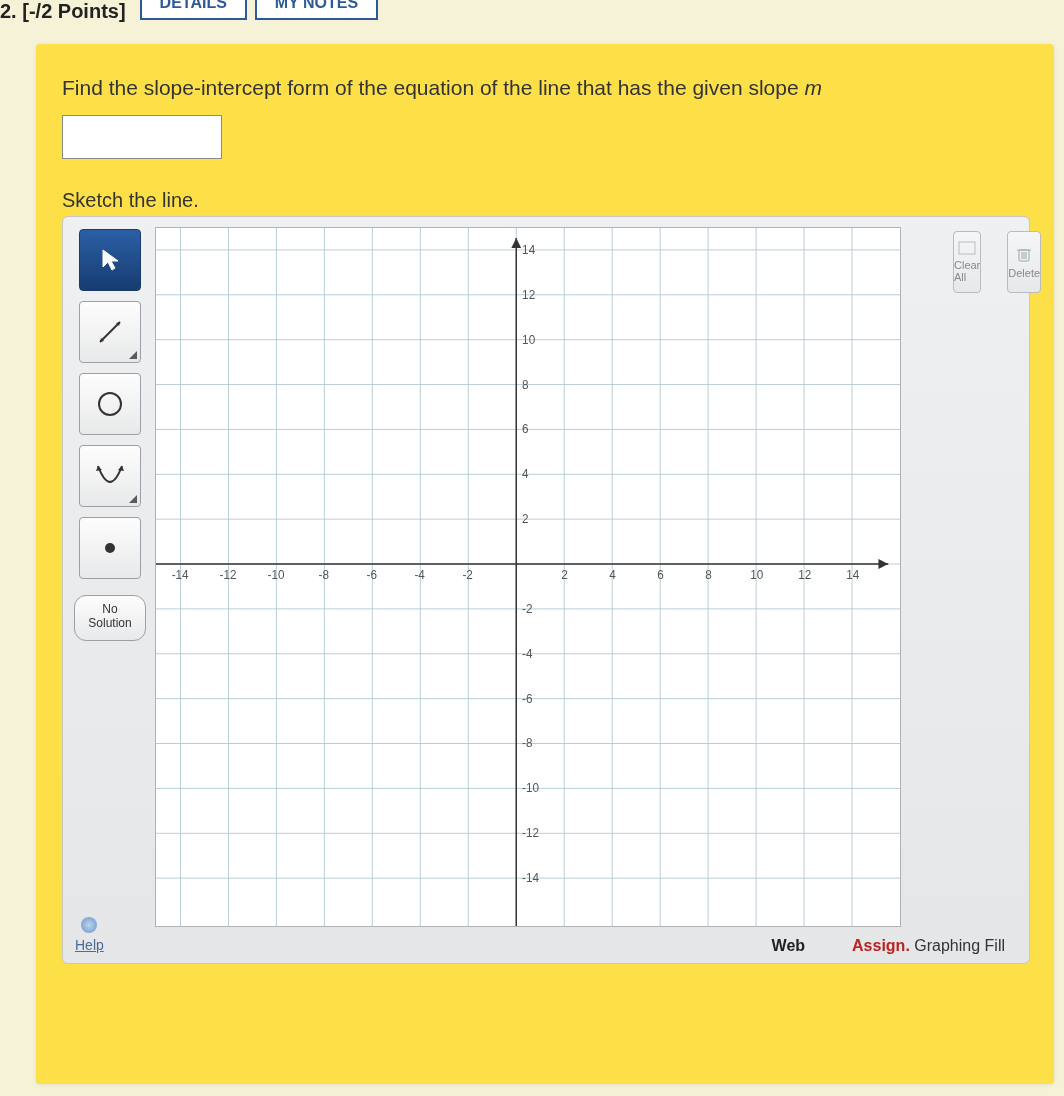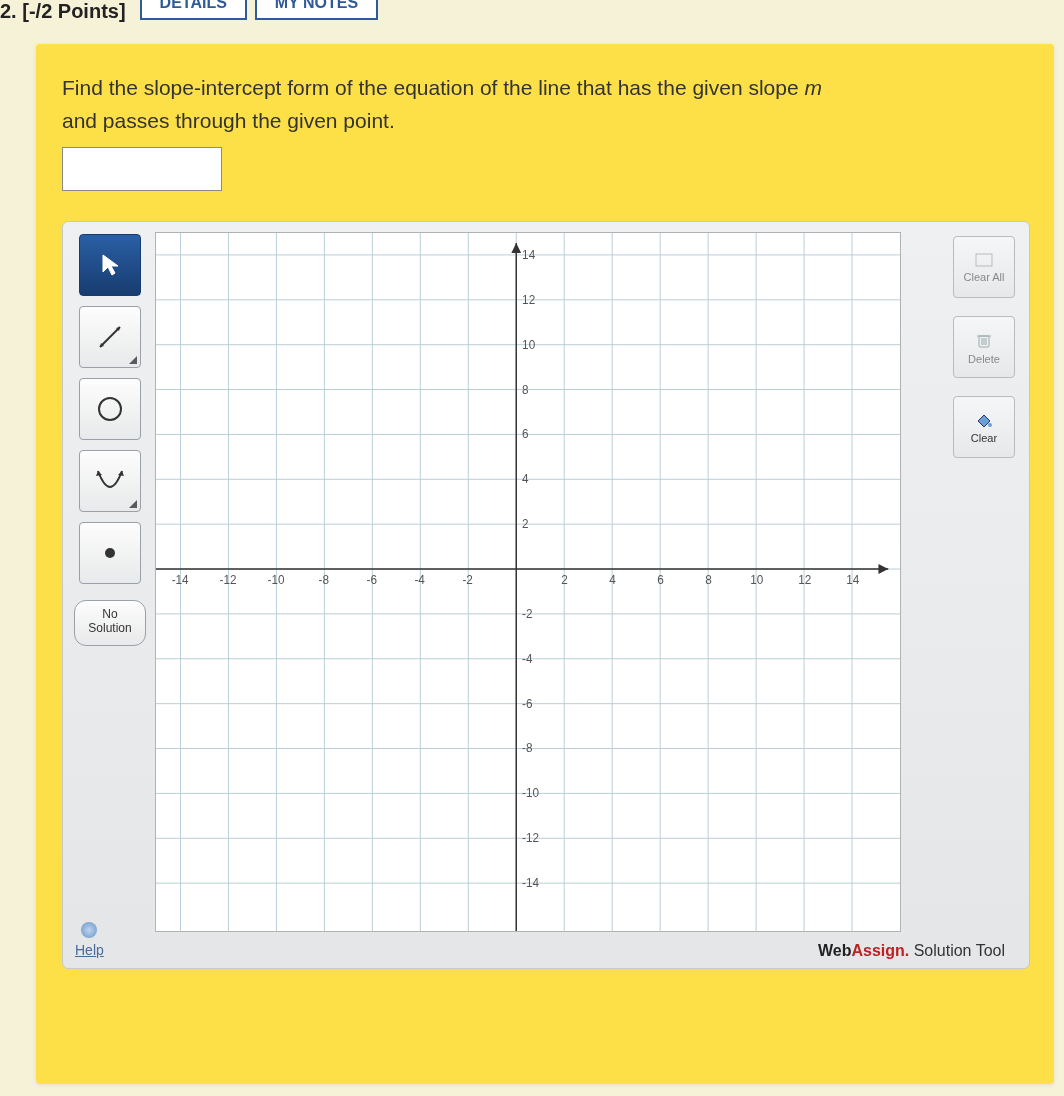--- a/index.html
+++ b/index.html
@@ -152,22 +152,22 @@
     margin: 2px 118px 30px 6px;
     position: relative;
     overflow: hidden;
   }
   .rightcol {
     position: absolute;
     right: 14px;
     top: 14px;
     width: 62px;
     display: flex;
-    flex-direction: column;
-    gap: 18px;
+    flex-direction: row;
+    gap: 26px;
   }
   .r-btn {
     width: 62px;
     height: 62px;
     border: 1px solid #b8bcc0;
     border-radius: 4px;
     background: linear-gradient(#f5f6f7,#e7e8e9);
     display: flex;
     flex-direction: column;
     align-items: center;
@@ -179,43 +179,43 @@
   }
   .r-btn.enabled { color: #333; cursor: pointer; }
   .graph-footer {
     position: absolute;
     right: 24px;
     bottom: 8px;
     font-size: 16px;
     color: #333;
   }
   .graph-footer b { color: #222; }
-  .graph-footer .wa-a { font-weight: bold; color: #b22; }
+  .graph-footer .wa-a { font-weight: bold; color: #b22; padding-left: 47px; }
   svg.grid { width: 100%; height: 100%; display: block; }
   .gridline { stroke: #b9cdd6; stroke-width: 1; }
   .axis { stroke: #333; stroke-width: 1.5; }
   .ticklbl { font: 12px Arial; fill: #555; }
 </style>
 </head>
 <body>
 
 <div class="topbar">
   <span class="qnum">
     <span>2.</span> <span>[-/2 Points]</span>
   </span>
   <button class="top-btn">DETAILS</button>
   <button class="top-btn">MY NOTES</button>
 </div>
 
 <div class="content">
   <div class="prompt">
     <span>Find the slope-intercept form of the equation of the line that has the given slope </span><i>m</i><br>
-    <span>and passes through the given point.</span>
   </div>
   <input class="answer-box" type="text" style="">
+  <div class="sketch-label">Sketch the line.</div>
 
   <div class="graph-panel">
     <div class="toolcol">
       <div class="tool-btn selected">
         <svg width="26" height="26">
             <polygon points="6,3 6,20 11,15 15,23 18,21 14,14 21,14" fill="#fff" stroke="#fff"></polygon>
           </svg>
       </div>
       <div class="tool-btn">
         <svg width="32" height="32">
@@ -346,16 +346,16 @@
         <span>Clear</span>
       </div>
     </div>
 
     <div class="help">
       <span class="help-icon"></span>
       <span>Help</span>
     </div>
 
     <div class="graph-footer">
-      <b>Web</b><span class="wa-a">Assign.</span><span> Solution Tool</span>
+      <b>Web</b><span class="wa-a">Assign.</span><span> Graphing Fill</span>
     </div>
   </div>
 </div>
 
 </body></html>

